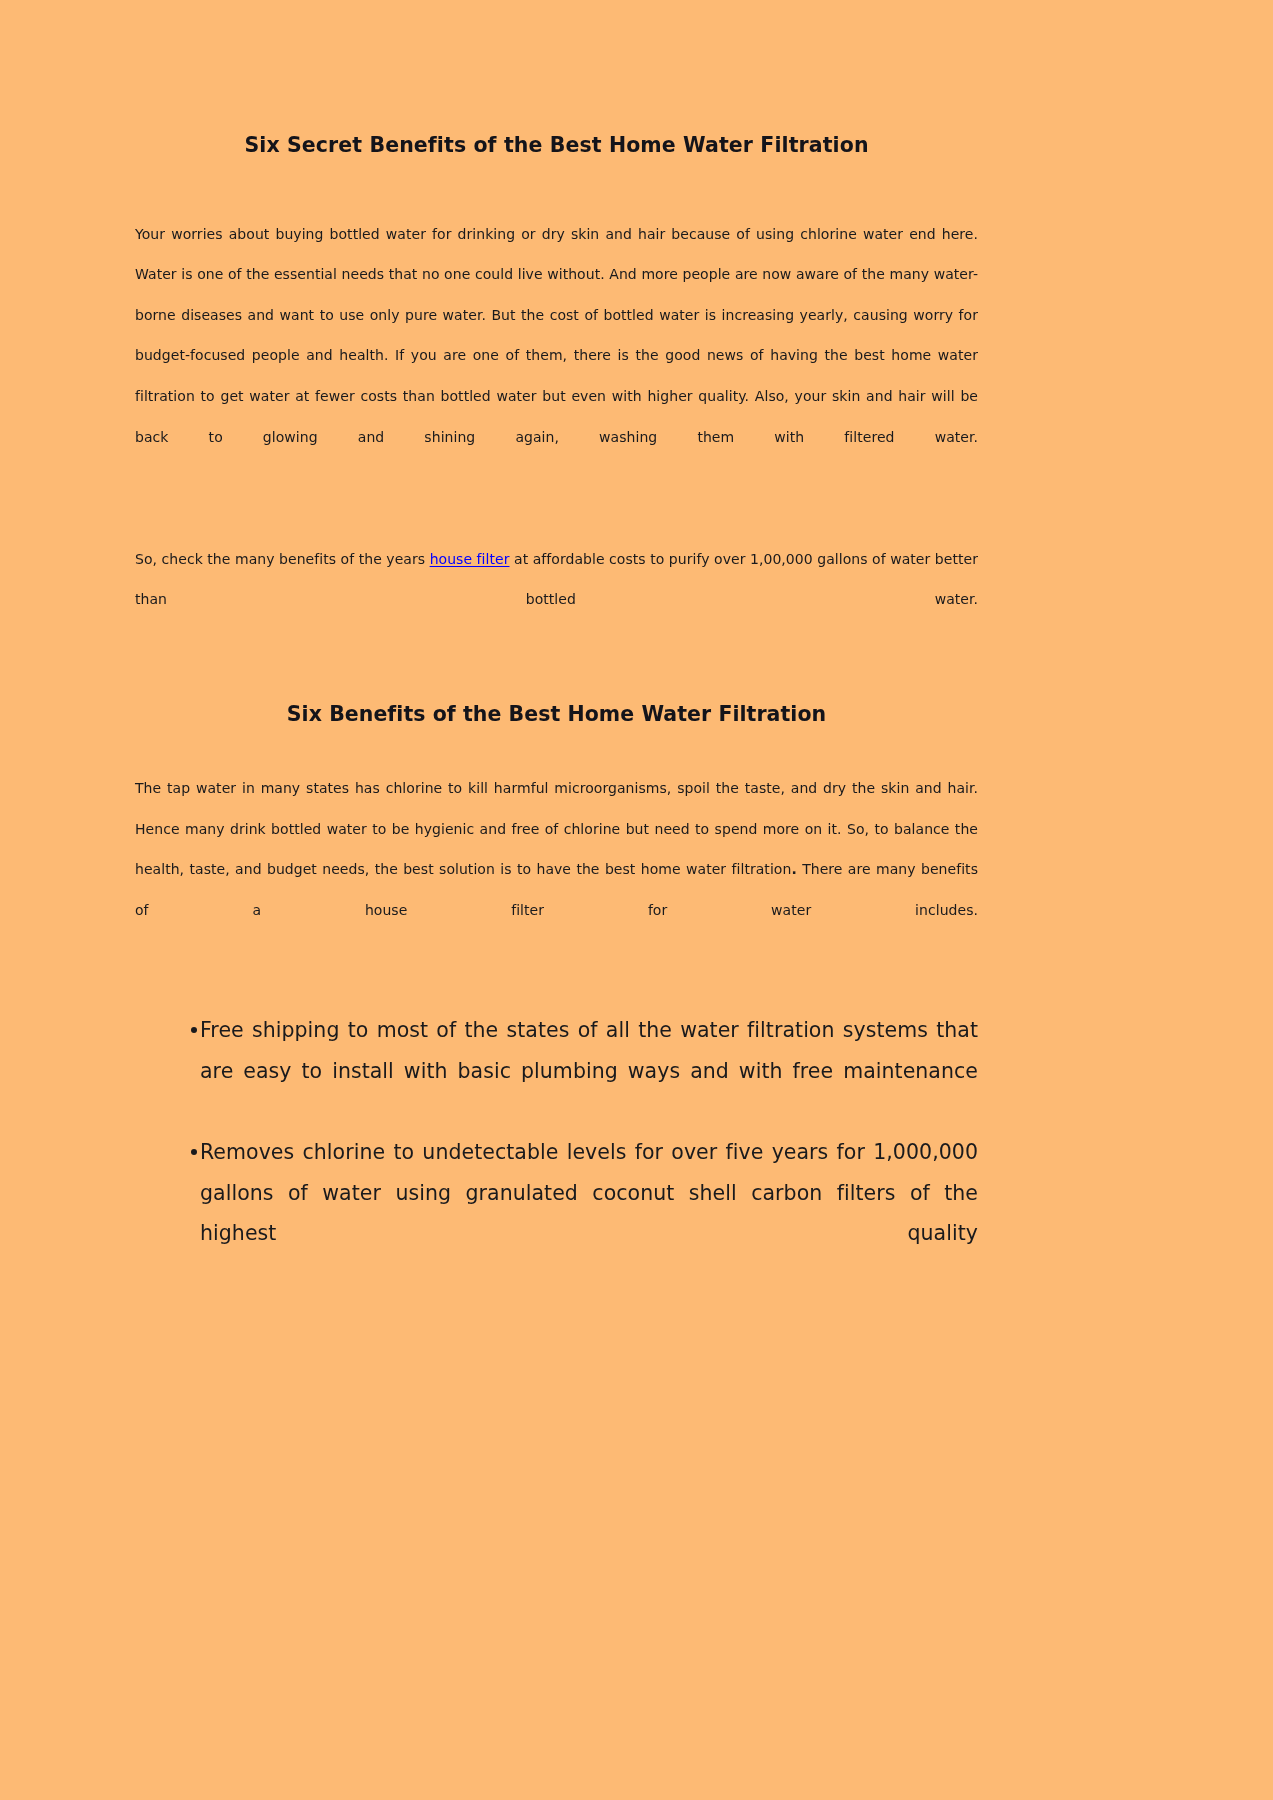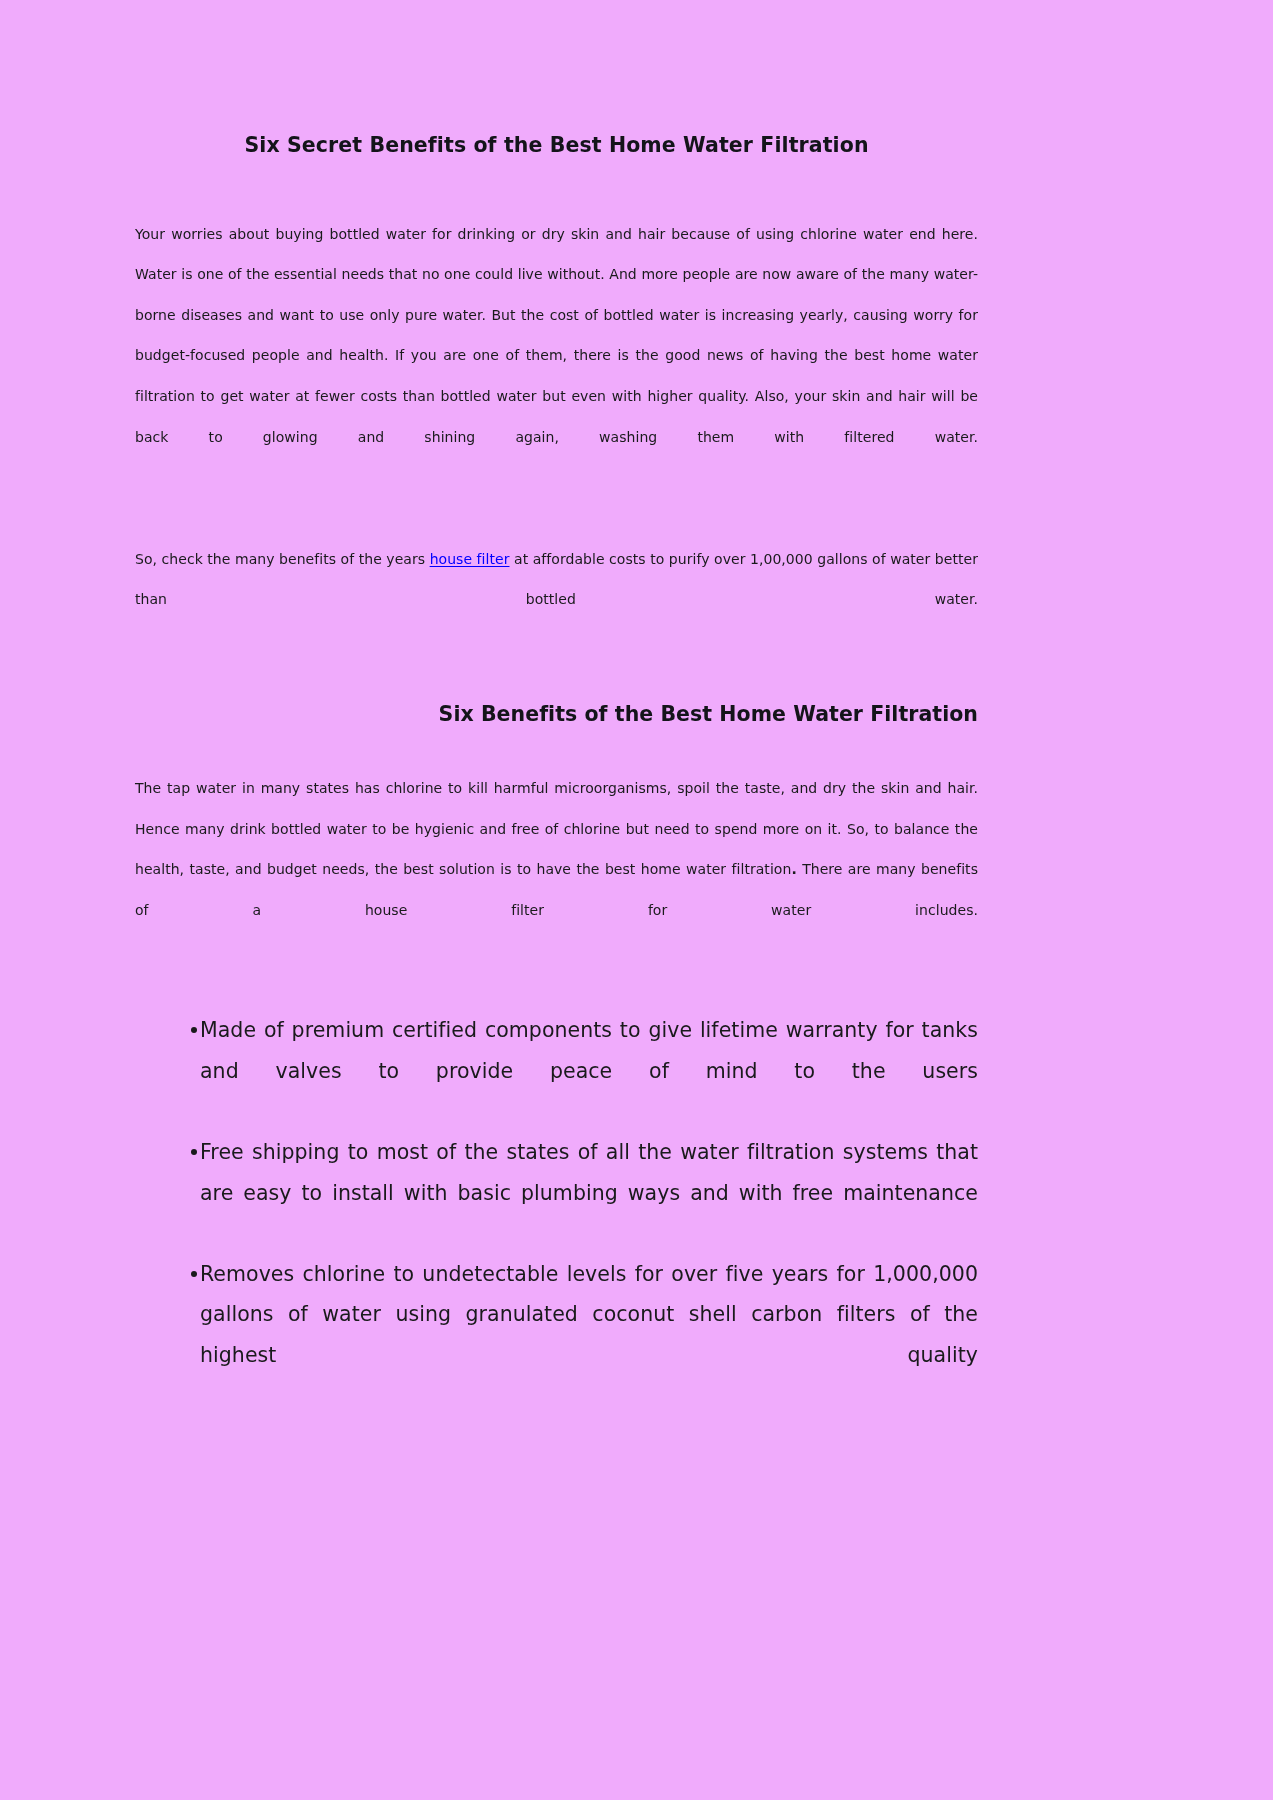--- a/index.html
+++ b/index.html
@@ -12,21 +12,21 @@
     width: 1273px;
     height: 1800px;
     font-family: "DejaVu Sans", "Liberation Sans", sans-serif;
     color: #1a1a1c;
     overflow: hidden;
   }
   .page {
     position: relative;
     width: 1273px;
     height: 1800px;
-    background: #f0abfc;
+    background: #fdba74;
     box-sizing: border-box;
   }
   .content {
     position: absolute;
     left: 135px;
     top: 0;
     width: 843px;
   }
   .doc-title {
     margin: 0;
@@ -52,21 +52,21 @@
   .para-1 { margin-top: 56px; }
   .para-2 { margin-top: 41px; }
   .para-3 { margin-top: 41px; }
   .sub-heading {
     margin: 0;
     padding: 0;
     margin-top: 41px;
     font-size: 20.5px;
     font-weight: bold;
     line-height: 1.25;
-    text-align: right;
+    text-align: center;
     color: #14141a;
     letter-spacing: 0.05px;
   }
   a.doc-link {
     color: #0000ff;
     font-weight: normal;
     text-decoration: underline;
     text-underline-offset: 2px;
   }
   .bold-dot { font-weight: bold; }
@@ -114,19 +114,18 @@
 
     <p class="para para-1">Your worries about buying bottled water for drinking or dry skin and hair because of using chlorine water end here. Water is one of the essential needs that no one could live without. And more people are now aware of the many water-borne diseases and want to use only pure water. But the cost of bottled water is increasing yearly, causing worry for budget-focused people and health. If you are one of them, there is the good news of having the best home water filtration to get water at fewer costs than bottled water but even with higher quality. Also, your skin and hair will be back to glowing and shining again, washing them with filtered water.</p>
 
     <p class="para para-2"><span>So, check the many benefits of the years </span><a class="doc-link" href="#">house filter</a><span> at affordable costs to purify over 1,00,000 gallons of water better than bottled water.</span></p>
 
     <h2 class="sub-heading">Six Benefits of the Best Home Water Filtration</h2>
 
     <p class="para para-3"><span>The tap water in many states has chlorine to kill harmful microorganisms, spoil the taste, and dry the skin and hair. Hence many drink bottled water to be hygienic and free of chlorine but need to spend more on it. So, to balance the health, taste, and budget needs, the best solution is to have the best home water filtration</span><span class="bold-dot">.</span><span> There are many benefits of a house filter for water includes.</span></p>
 
     <ul class="bullets">
-      <li><span class="bullet-dot"></span><span>Made of premium certified components to give lifetime warranty for tanks and valves to provide peace of mind to the users</span></li>
       <li><span class="bullet-dot"></span><span>Free shipping to most of the states of all the water filtration systems that are easy to install with basic plumbing ways and with free maintenance</span></li>
       <li><span class="bullet-dot"></span><span>Removes chlorine to undetectable levels for over five years for 1,000,000 gallons of water using granulated coconut shell carbon filters of the highest quality</span></li>
     </ul>
 
   </div>
 </div>
 
 </body></html>

